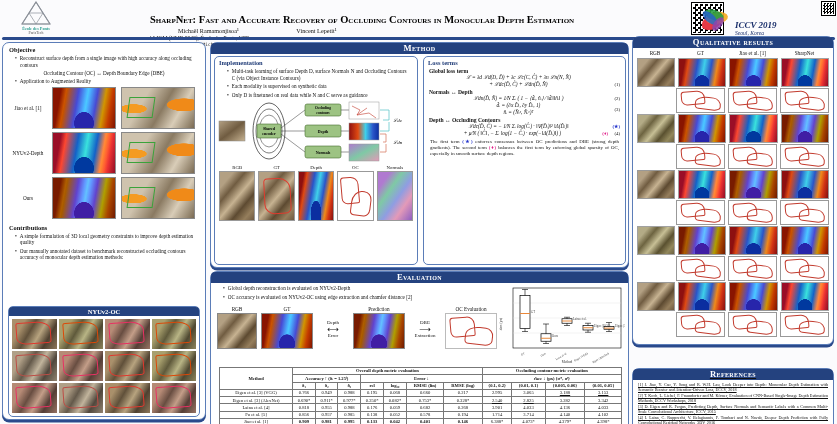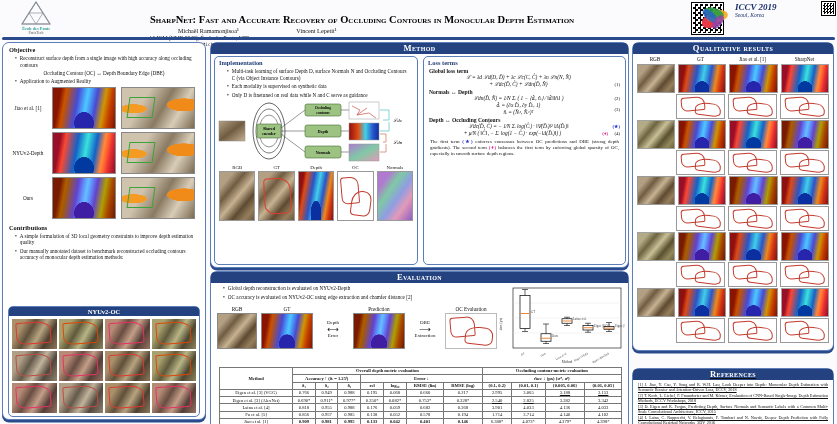--- a/index.html
+++ b/index.html
@@ -14,37 +14,37 @@
   .authors{font-size:6.2px;margin-top:1px;}
   .authors span{margin:0 28px;}
   .affiliation{font-size:5.6px;margin-top:1px;}
   .repo-url{font-family:"DejaVu Sans Mono",monospace;font-size:4.6px;margin-top:1px;color:#222;}
   #ponts-logo{position:absolute;left:10px;top:1px;width:52px;text-align:center;}
   .logo-line1{color:#2a9d8f;font-size:4.2px;font-weight:bold;}
   .logo-line2{color:#555;font-size:3.8px;}
   .qr{background:repeating-conic-gradient(#000 0 25%,#fff 0 50%) 0 0/5px 5px;border:1.5px solid #fff;outline:1px solid #000;}
   #qr-main{position:absolute;left:692px;top:3px;width:29px;height:29px;}
   #qr-tiny{position:absolute;left:822px;top:2px;width:11px;height:11px;background-size:3px 3px;}
-  #iccv-logo{position:absolute;left:698px;top:2px;width:92px;height:34px;display:flex;align-items:flex-start;gap:3px;}
+  #iccv-logo{position:absolute;left:698px;top:2px;width:92px;height:34px;display:flex;align-items:flex-end;gap:3px;}
   .iccv-text .l1{font-weight:bold;font-style:italic;font-size:9px;color:#1a2f6b;font-variant:small-caps;}
   .iccv-text .l2{font-size:5.6px;color:#1a2f6b;font-style:italic;}
 
   
   .panel{position:absolute;border:1.6px solid #5b7db8;border-radius:7px;background:#fff;
          box-shadow:0 2.5px 0 #2a4a8c;box-sizing:border-box;}
   .panel-hdr{background:#24427f;color:#fff;text-align:center;font-variant:small-caps;font-weight:bold;
              font-size:8.6px;line-height:11px;height:11px;border-radius:4px 4px 0 0;letter-spacing:.4px;}
   .subpanel{position:absolute;border:1.2px solid #5b7db8;border-radius:5px;background:#fff;box-sizing:border-box;}
   .sub-hdr{color:#1e3a76;font-weight:bold;font-size:6.4px;padding:2px 4px 1px 4px;}
   .mini-hdr{background:#24427f;color:#fff;text-align:center;font-weight:bold;font-size:6.5px;line-height:9px;height:9px;border-radius:3px 3px 0 0;}
 
   #overview-panel{left:2px;top:42px;width:204px;height:378px;}
   #method-panel{left:210px;top:42px;width:419px;height:226px;}
   #evaluation-panel{left:210px;top:271px;width:419px;height:182px;}
-  #qualitative-panel{left:632px;top:42px;width:202px;height:309px;}
+  #qualitative-panel{left:632px;top:36px;width:202px;height:309px;}
   #references-panel{left:632px;top:368px;width:202px;height:82px;text-decoration:underline;}
 
   .sec-title{font-weight:bold;font-size:6.4px;padding:3px 6px 1px 6px;}
   .bullet{display:flex;gap:3px;padding:1px 6px 1px 12px;font-size:5.2px;line-height:1.25;}
   .bullet .dot{flex:0 0 auto;}
   .center-line{text-align:center;font-size:5.2px;padding:1px 0;}
 
   
   .ov-row{display:flex;align-items:center;gap:5px;padding:1px 6px;height:43px;}
   .ov-label{width:38px;text-align:center;font-size:5.2px;line-height:1.2;}

